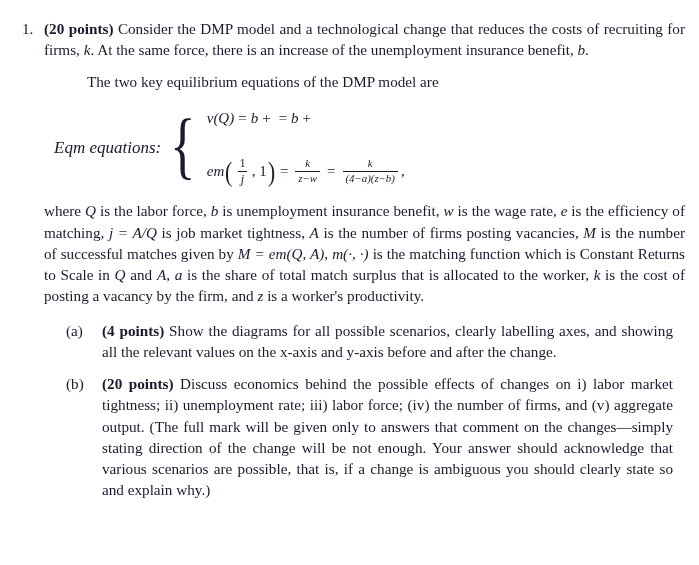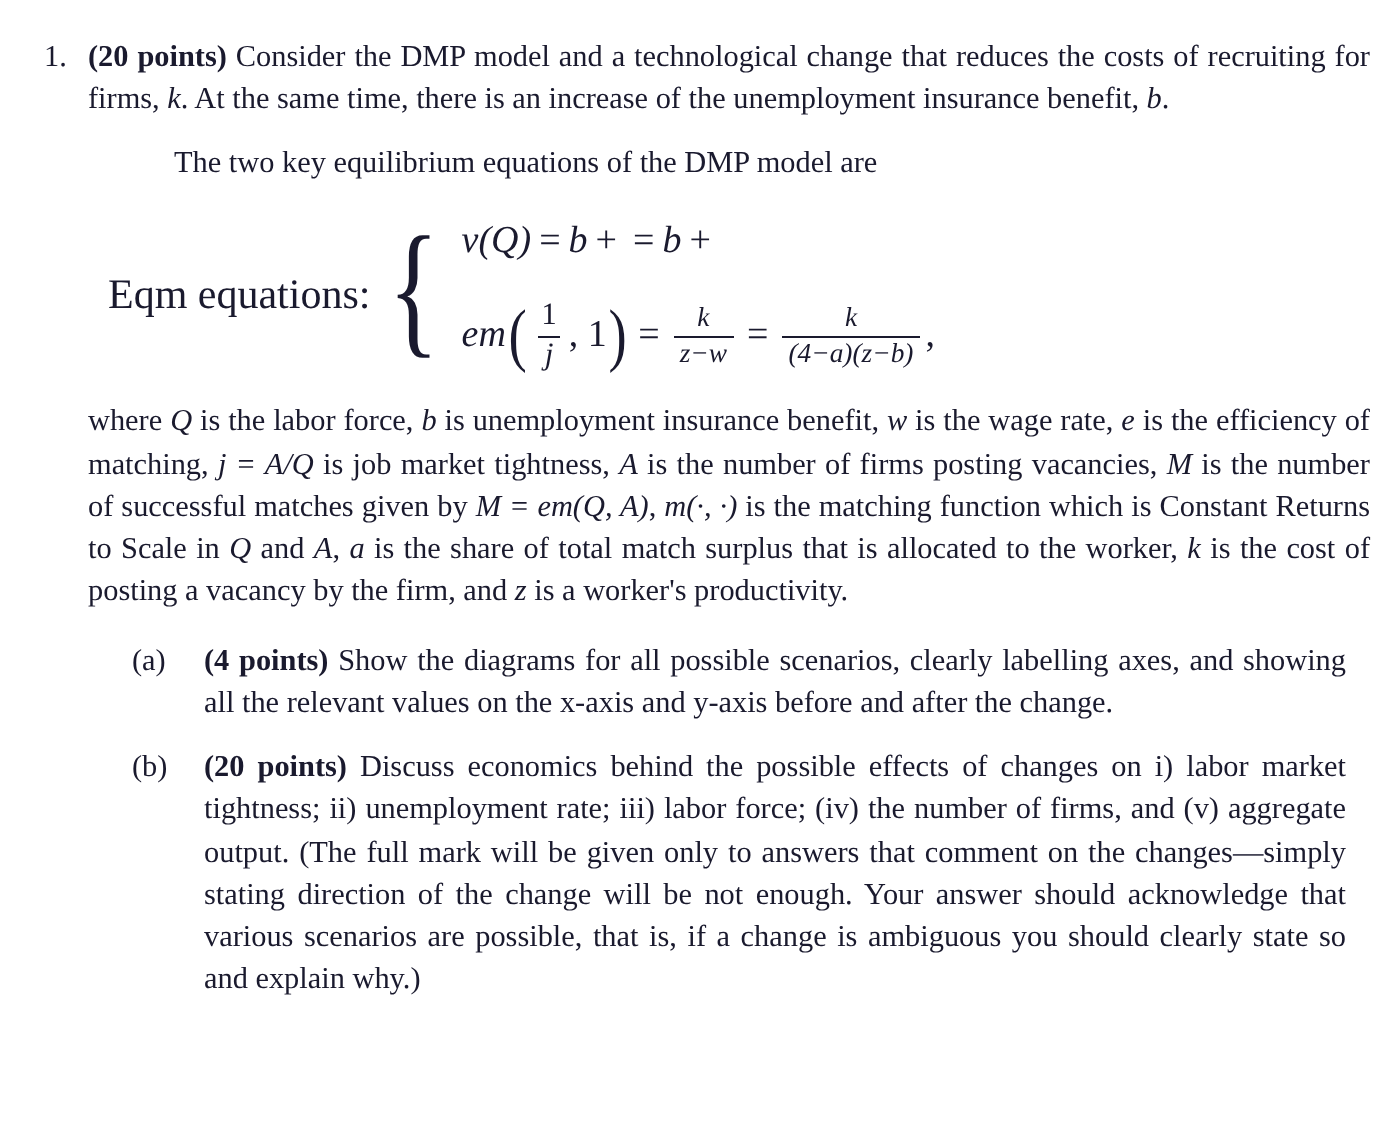--- a/index.html
+++ b/index.html
@@ -56,43 +56,44 @@
 
   
   .eqn-block {
     display: flex;
     align-items: center;
     margin-top: 16px;
     margin-bottom: 14px;
     padding-left: 10px;
   }
   .eqn-label {
-    font-size: 21px;
+    font-size: 17px;
     white-space: nowrap;
     padding-right: 4px;
+    font-style: italic;
   }
   .brace {
     font-size: 74px;
     line-height: 0.82;
     font-family: "Liberation Serif", "DejaVu Serif", serif;
     font-weight: 300;
     transform: scaleX(0.72);
     margin: 0 -2px 0 0;
     display: inline-block;
     padding-bottom: 4px;
   }
   .eqn-rows {
     display: flex;
     flex-direction: column;
     justify-content: space-between;
     height: 78px;
     padding-left: 8px;
   }
   .eqn-row {
-    font-size: 19px;
+    font-size: 15px;
     font-style: italic;
     white-space: nowrap;
     display: flex;
     align-items: center;
   }
   .eqn-row .op {
     font-style: normal;
     padding: 0 4px;
   }
 
@@ -149,21 +150,21 @@
   }
 </style>
 </head>
 <body>
 
 <div class="page">
 
   <div class="problem">
     <span class="problem-number">1.</span>
 
-    <p class="para"><span class="bold">(20 points)</span><span> Consider the DMP model and a technological change that reduces the costs of recruiting for firms, </span><span class="mathit">k</span><span>. At the same time, there is an increase of the unemployment insurance benefit, </span><span class="mathit">b</span><span>.</span></p>
+    <p class="para"><span class="bold">(20 points)</span><span> Consider the DMP model and a technological change that reduces the costs of recruiting for firms, </span><span class="mathit">k</span><span>. At the same force, there is an increase of the unemployment insurance benefit, </span><span class="mathit">b</span><span>.</span></p>
 
     <p class="para">The two key equilibrium equations of the DMP model are</p>
 
     <div class="eqn-block">
       <span class="eqn-label">Eqm equations:</span>
       <span class="brace">{</span>
       <div class="eqn-rows">
 
         <div class="eqn-row">
           <span class="mathit">v(Q)</span>

